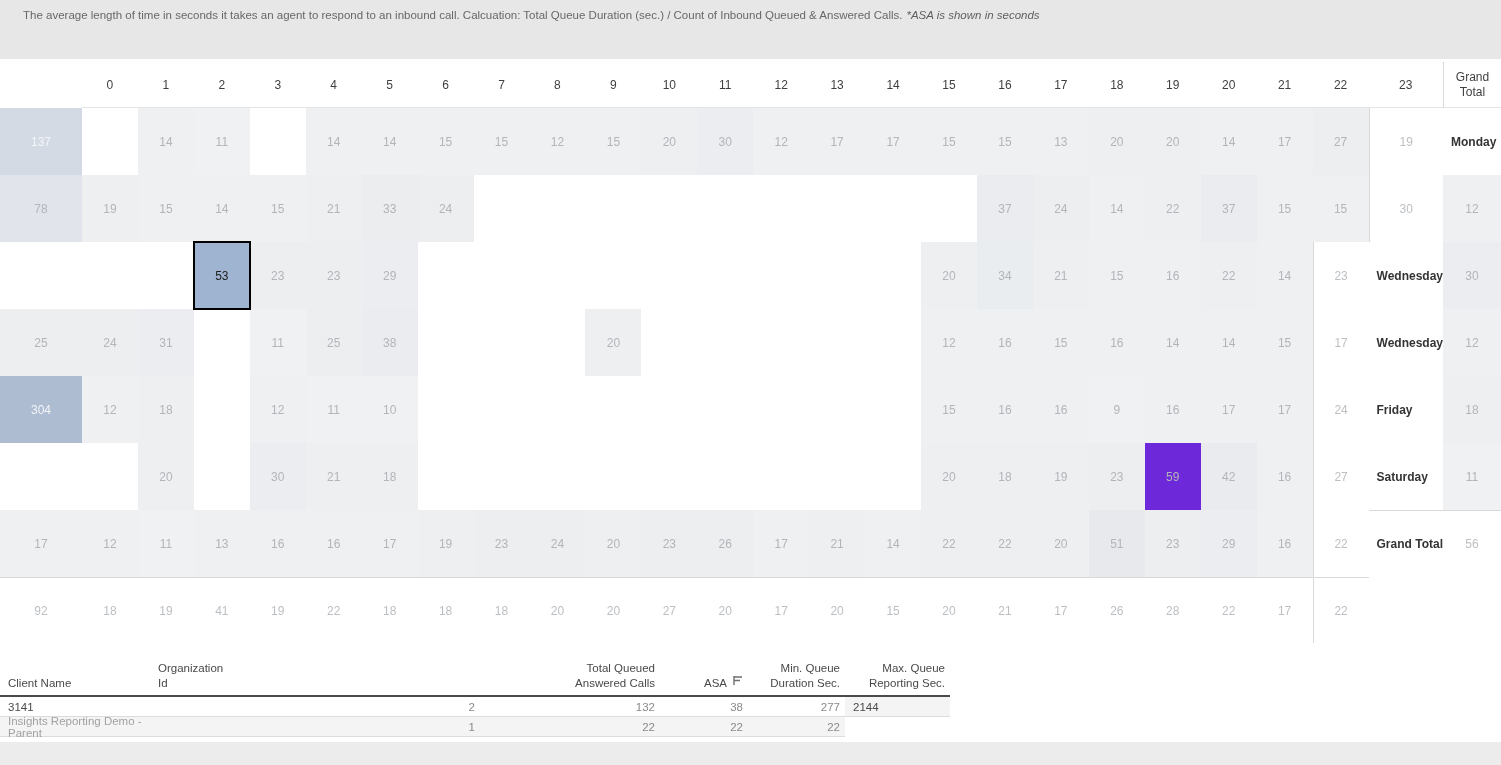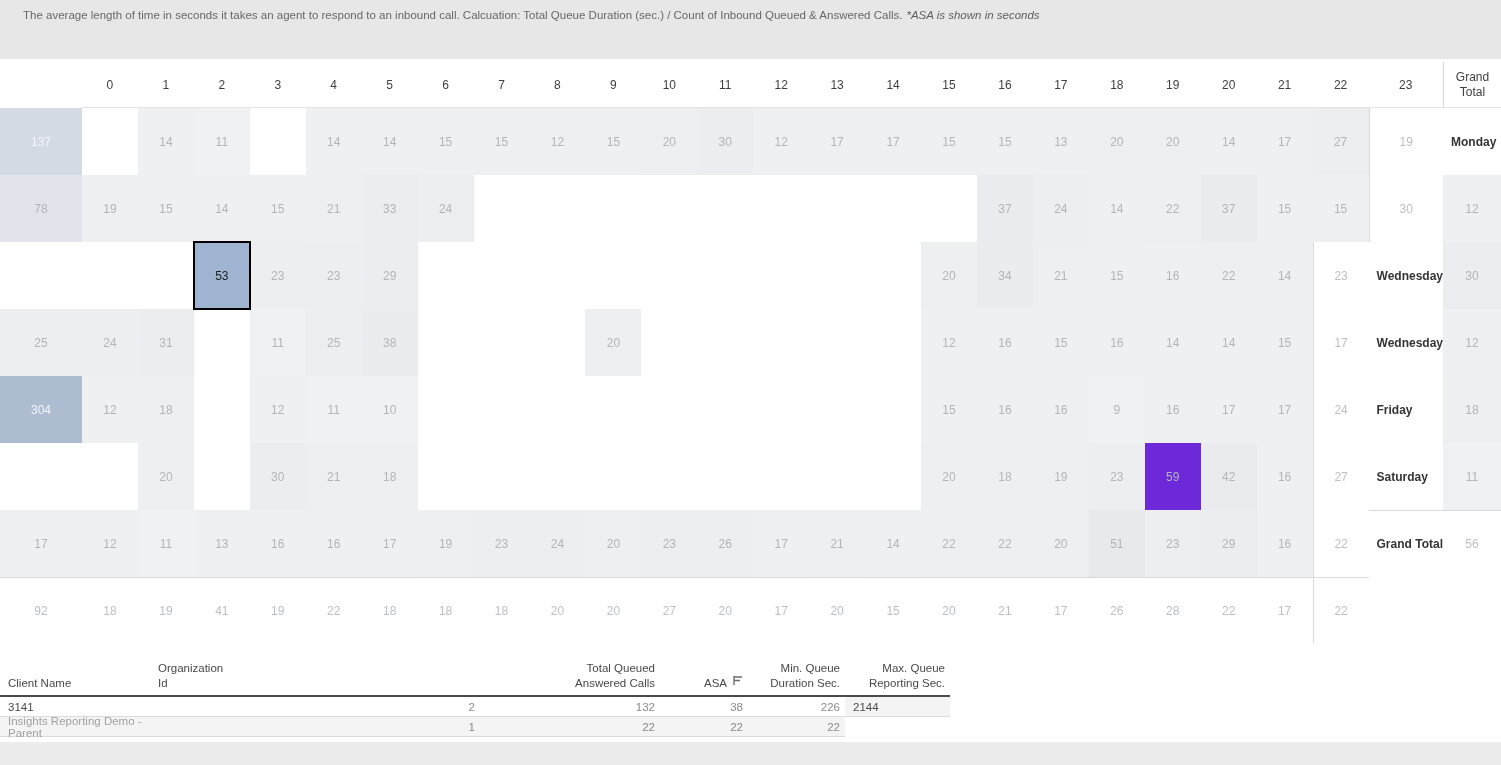--- a/index.html
+++ b/index.html
@@ -301,21 +301,21 @@
             <path d="M2 1 V10 M2 2 H10 M2 5.5 H8" stroke="#6e6e6e" stroke-width="1.4" fill="none"></path>
           </svg></span></div>
       <div class="sum-head right"><span>Min. Queue
 Duration Sec.</span></div>
       <div class="sum-head right"><span>Max. Queue
 Reporting Sec.</span></div>
       <div class="sum-cell orgid">3141</div>
       <div class="sum-cell right">2</div>
       <div class="sum-cell right">132</div>
       <div class="sum-cell right">38</div>
-      <div class="sum-cell right">226</div>
+      <div class="sum-cell right">277</div>
       <div class="sum-cell orgid row-band">2144</div>
       <div class="sum-cell client row-band">Insights Reporting Demo - Parent</div>
       <div class="sum-cell right row-band">1</div>
       <div class="sum-cell right row-band">22</div>
       <div class="sum-cell right row-band">22</div>
       <div class="sum-cell right row-band">22</div>
     </div>
 </div>
 
 <div class="bottom-strip"></div>

